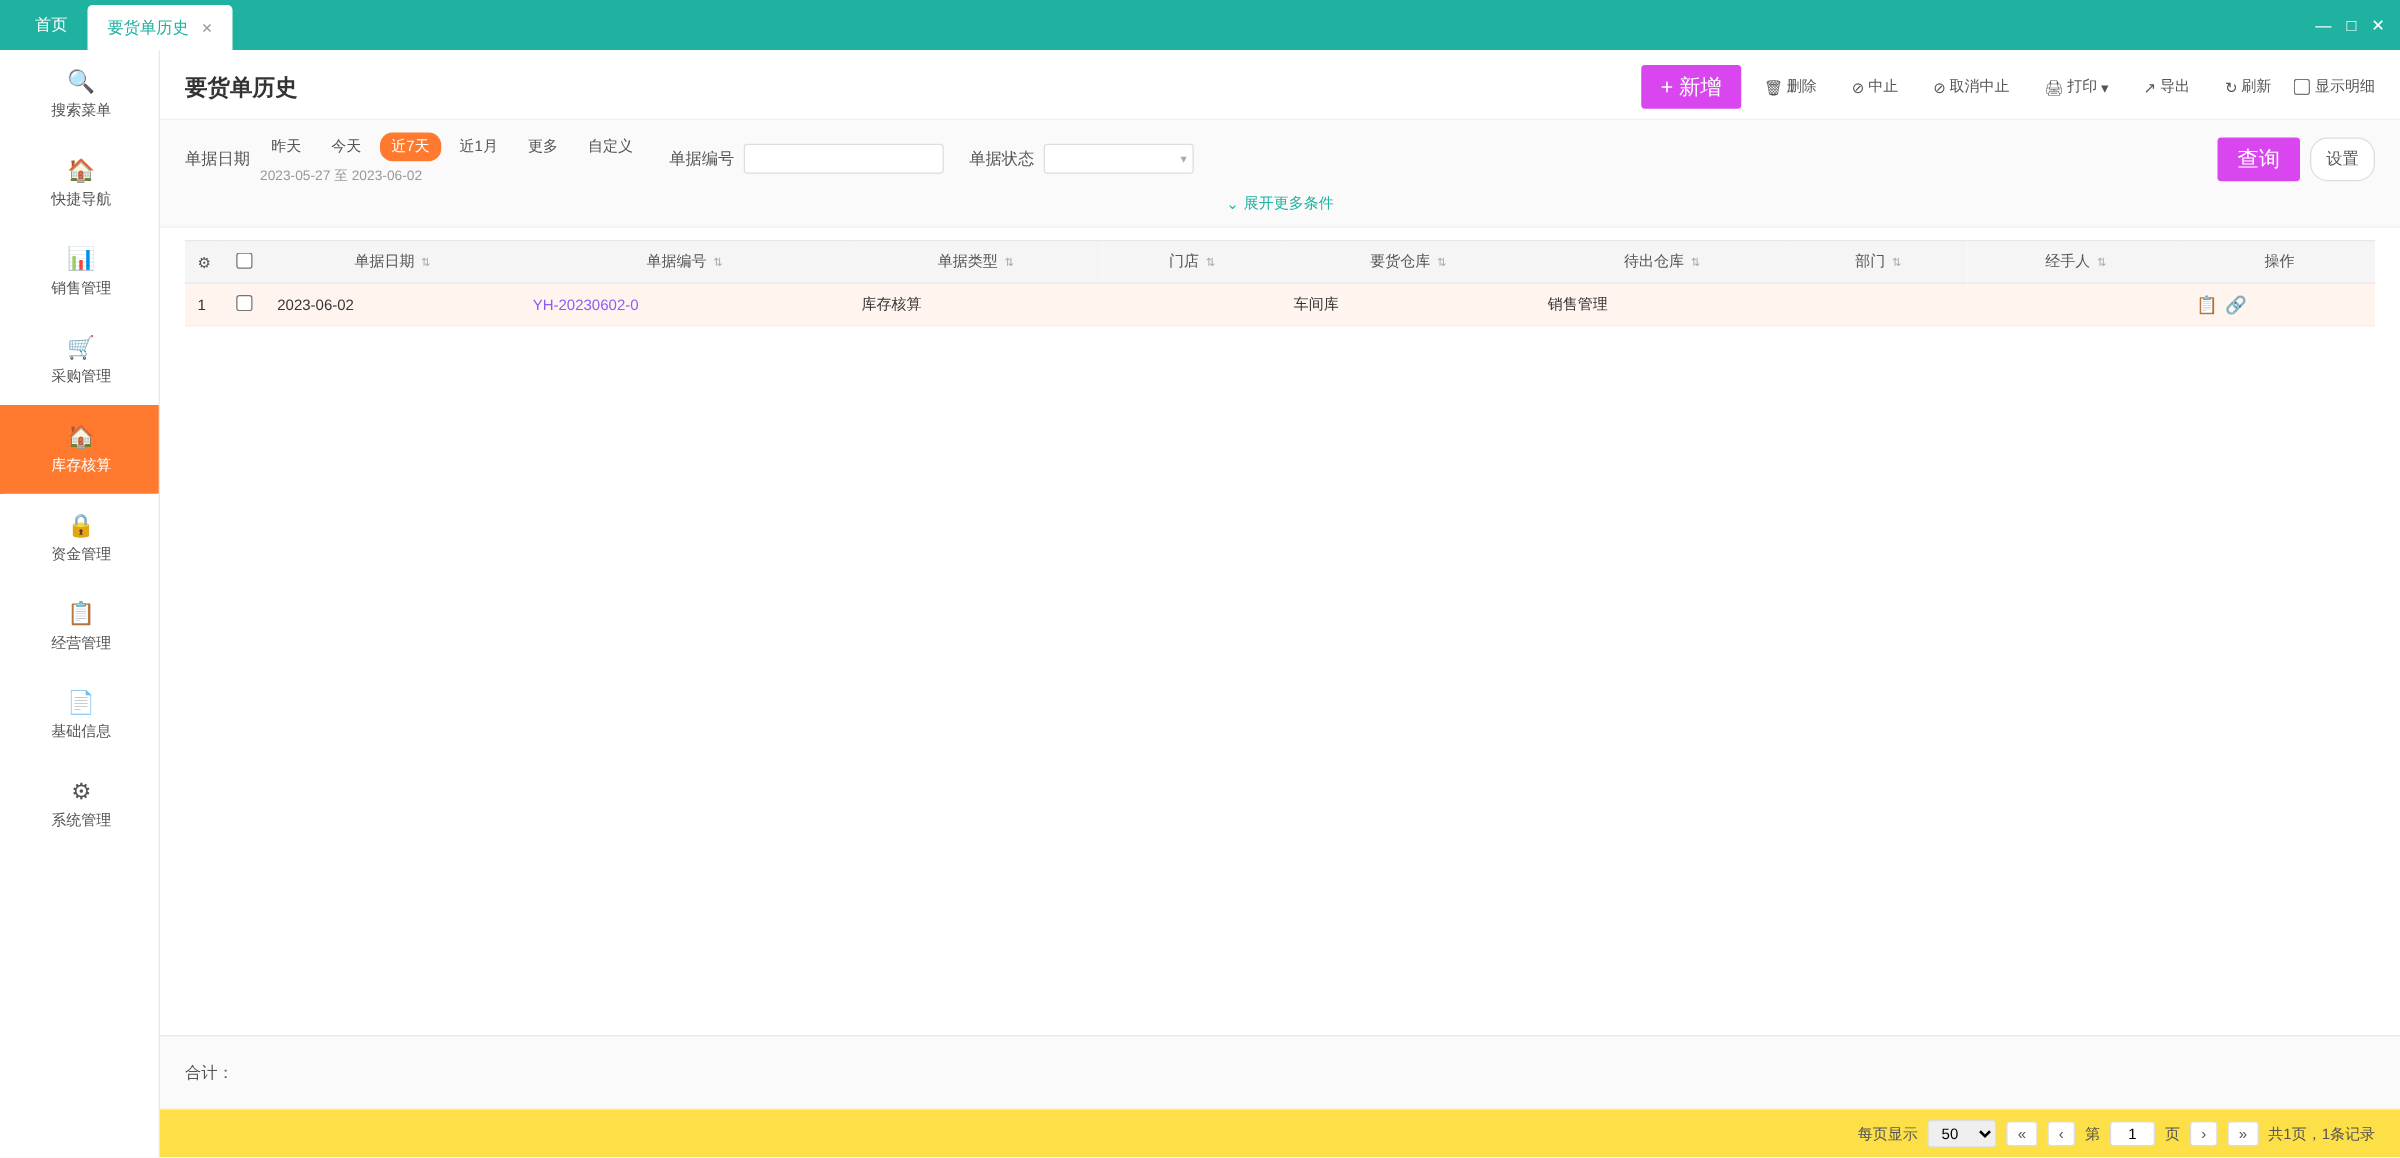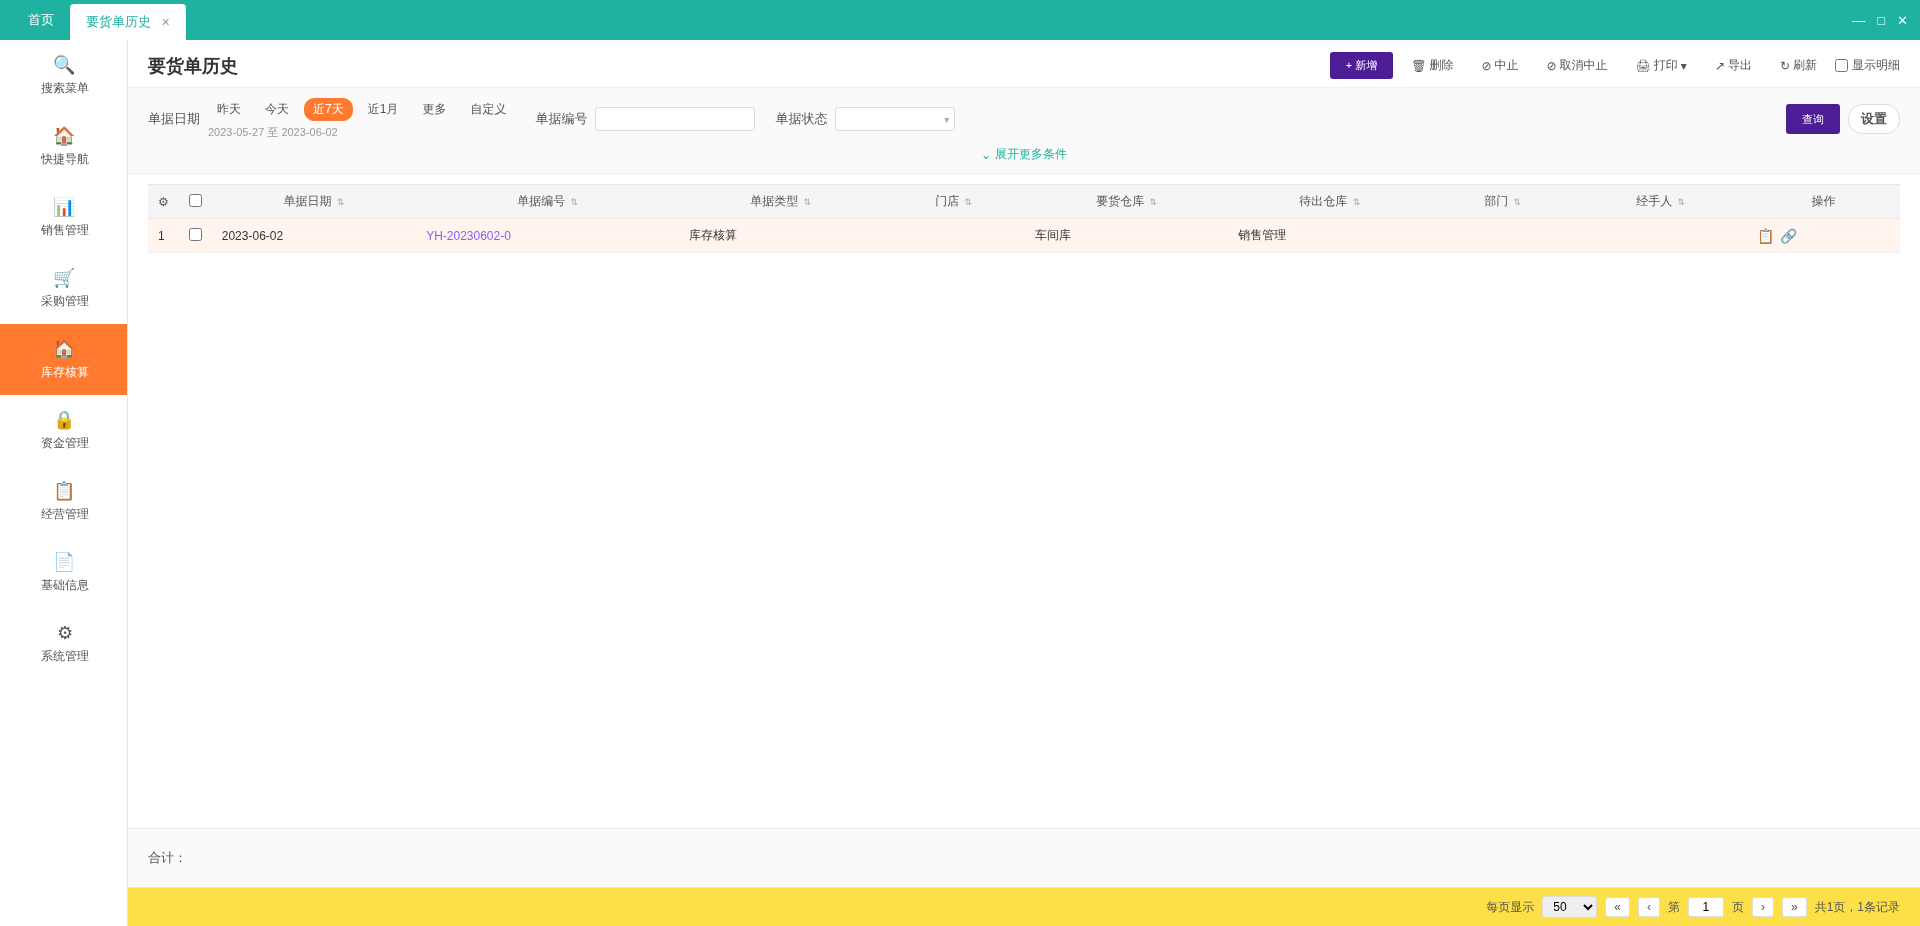--- a/index.html
+++ b/index.html
@@ -25,22 +25,22 @@
     .sidebar-item .icon { font-size: 18px; }
 
     
     .content { flex: 1; display: flex; flex-direction: column; overflow: hidden; background: #fff; }
 
     
     .page-header { padding: 12px 20px 8px; display: flex; align-items: center; justify-content: space-between; border-bottom: 1px solid #f0f0f0; flex-shrink: 0; }
     .page-title { font-size: 18px; font-weight: bold; color: #333; }
     .header-actions { display: flex; align-items: center; gap: 8px; }
     .action-btn { display: flex; align-items: center; gap: 3px; padding: 5px 10px; border: none; background: transparent; cursor: pointer; color: #555; font-size: 12px; }
-    .btn-primary { background: #4c1d95; color: #fff; border: none; border-radius: 3px; padding: 6px 16px; cursor: pointer; font-size: 11px; }
-    .btn-secondary { background: #fff; color: #555; border: 1px solid #ddd; border-radius: 14px; padding: 5px 12px; cursor: pointer; font-size: 13px; font-weight: bold; }
+    .btn-primary { background: #d946ef; color: #fff; border: none; border-radius: 3px; padding: 6px 16px; cursor: pointer; font-size: 17px; }
+    .btn-secondary { background: #fff; color: #555; border: 1px solid #ddd; border-radius: 14px; padding: 5px 12px; cursor: pointer; font-size: 13px; }
     .display-detail { display: flex; align-items: center; gap: 4px; color: #555; font-size: 12px; cursor: pointer; justify-content: flex-end; }
     .display-detail input[type=checkbox] { cursor: pointer; }
 
     
     .filter-bar { padding: 10px 20px; background: #fafafa; border-bottom: 1px solid #f0f0f0; flex-shrink: 0; }
     .filter-row { display: flex; align-items: center; gap: 20px; flex-wrap: wrap; }
     .filter-item { display: flex; align-items: center; gap: 8px; }
     .filter-label { color: #555; font-size: 13px; white-space: nowrap; }
     .date-filters { display: flex; align-items: center; gap: 6px; }
     .date-filter-btn { padding: 2px 8px; border-radius: 10px; cursor: pointer; font-size: 12px; color: #555; border: 1px solid transparent; }

